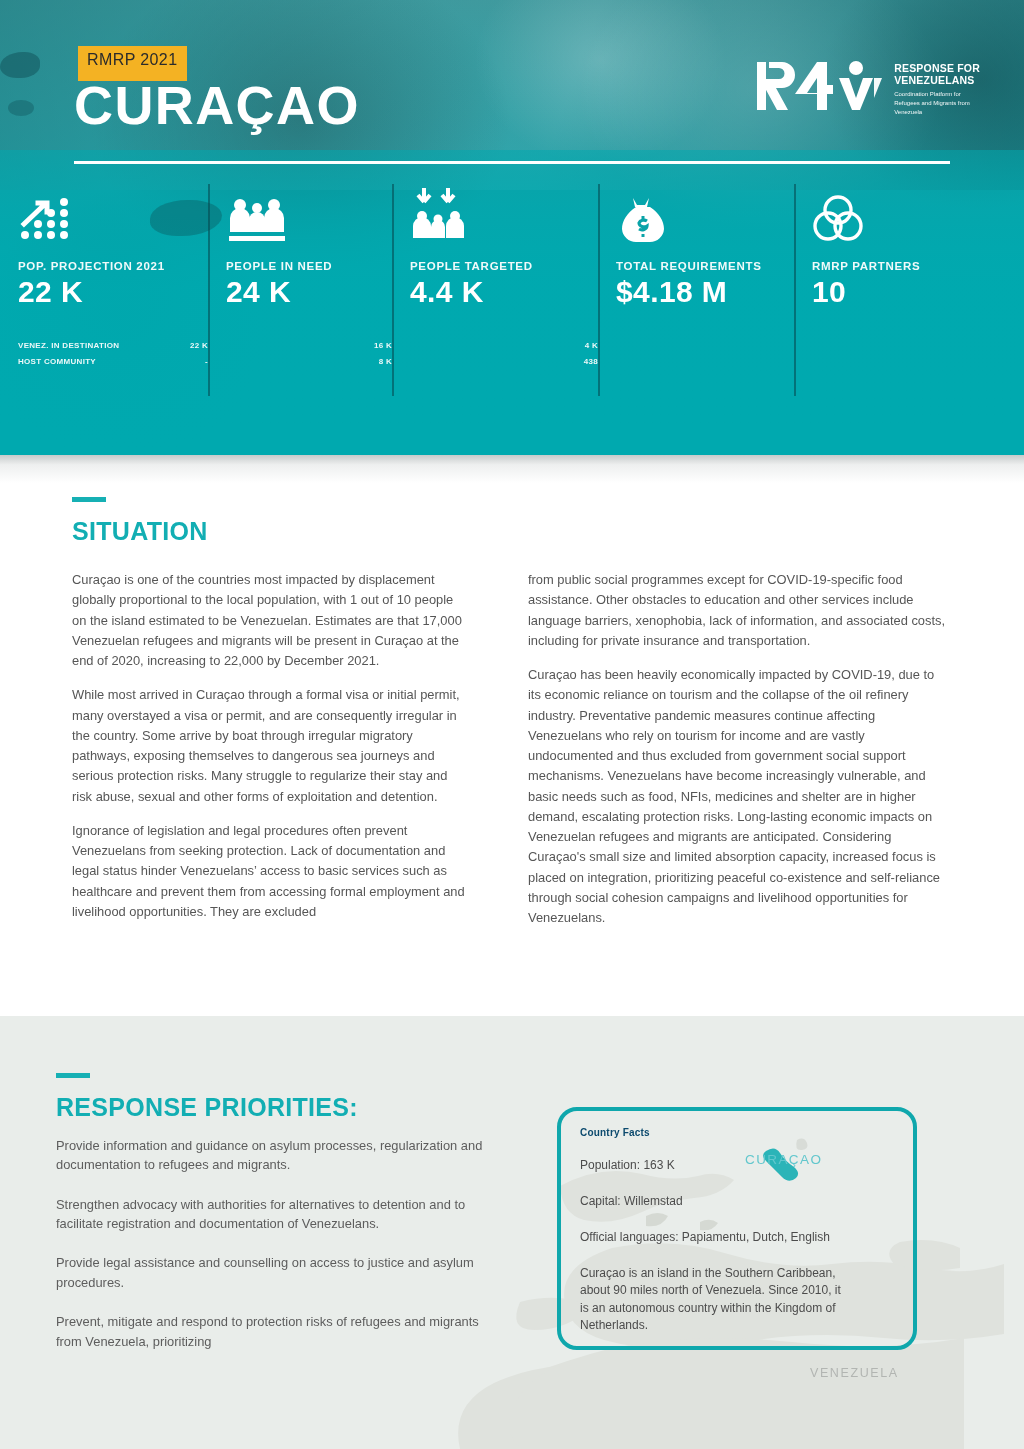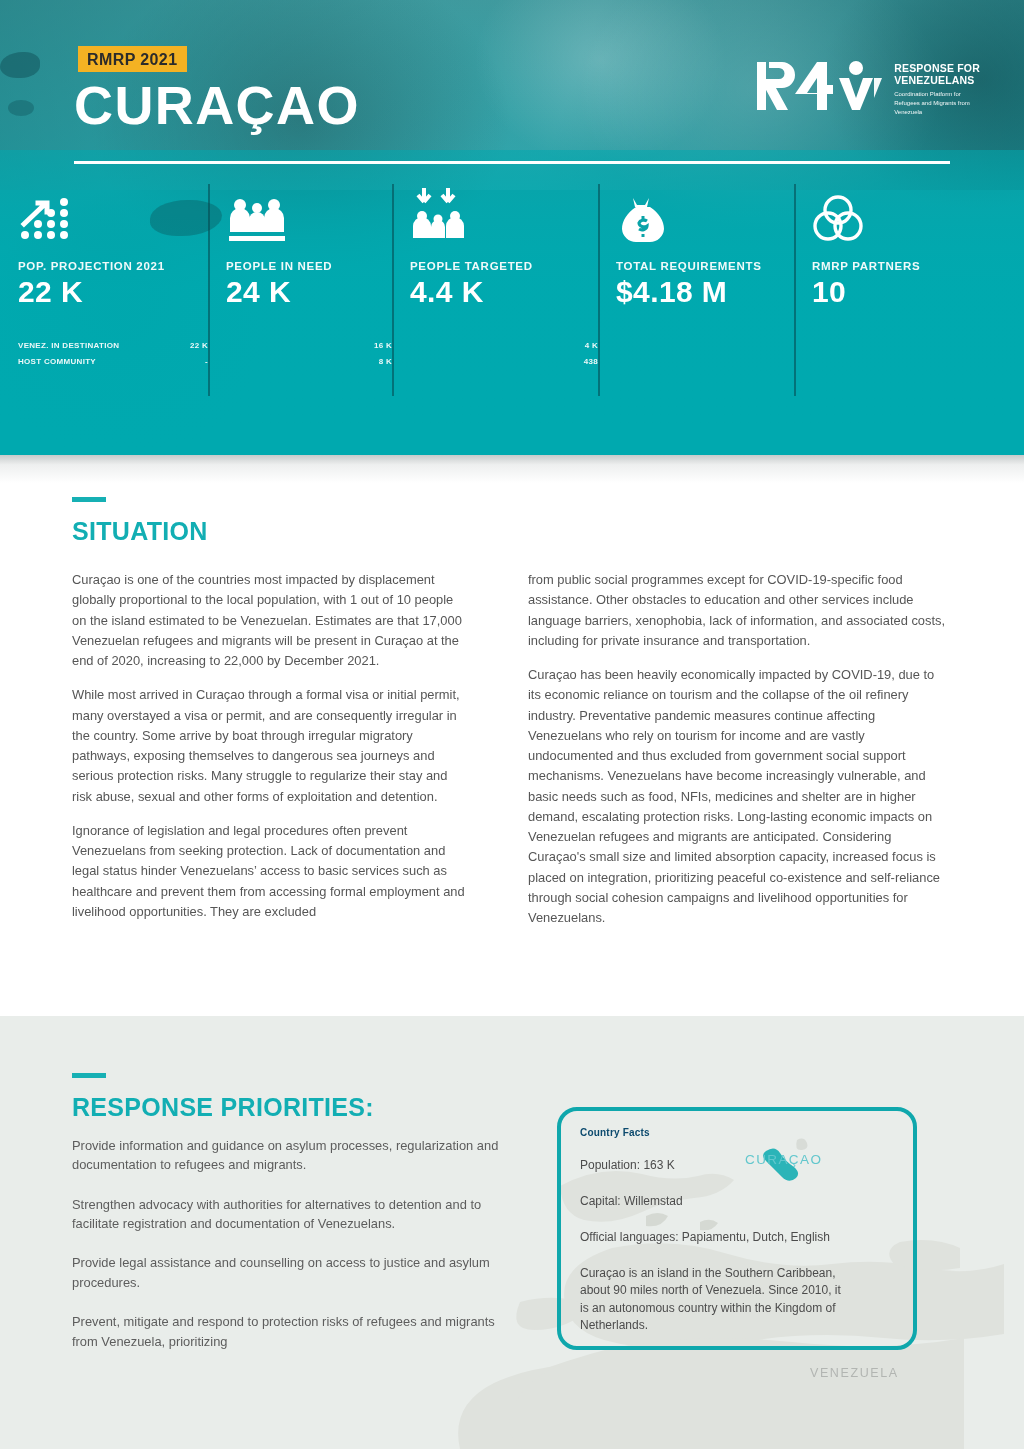--- a/index.html
+++ b/index.html
@@ -45,22 +45,22 @@
     background: rgba(18,86,92,.4); border-radius: 50%;
   }
   .header-blob3 {
     position: absolute; left: 150px; top: 200px; width: 72px; height: 36px;
     background: rgba(12,78,84,.35); border-radius: 55% 45% 60% 40%;
   }
 
   .rmrp-badge {
     position: absolute; left: 78px; top: 46px;
     background: #f4b223; color: #2b2b2b;
-    font-size: 16px; font-weight: 700; letter-spacing: .4px;
-    padding: 5px 10px 3px 9px;
+    font-size: 16px; font-weight: 400; letter-spacing: .4px;
+    padding: 5px 10px 12px 9px;
     font-family: "Liberation Sans", sans-serif;
   }
   .country-title {
     position: absolute; left: 74px; top: 78px;
     color: #fff; font-size: 54px; font-weight: 700;
     letter-spacing: 1.4px; line-height: 1;
   }
   .header-rule {
     position: absolute; left: 74px; top: 161px; width: 876px; height: 3px;
     background: #ffffff;
@@ -110,21 +110,21 @@
     font-size: 12.9px; line-height: 1.57; color: #565656; margin-bottom: 14px;
     font-family: "Liberation Sans", sans-serif;
   }
 
   
   .priorities {
     position: absolute; left: 0; top: 1016px; width: 1024px; height: 433px;
     background: #e9edea; overflow: hidden;
   }
   .map-bg { position: absolute; inset: 0; }
-  .pr-inner { position: absolute; left: 72px; top: 57px; width: 440px; }
+  .pr-inner { position: absolute; left: 56px; top: 57px; width: 440px; }
   .pr-title { color: #12aeb3; font-size: 25px; font-weight: 700; letter-spacing: .3px; margin-top: 15px; }
   .pr-list { margin-top: 14px; }
   .pr-item { font-size: 12.9px; line-height: 1.5; color: #5d5d5d; margin-bottom: 20px; }
 
   .facts {
     position: absolute; left: 557px; top: 1107px; width: 360px; height: 243px;
     border: 4px solid #0fa7ac; border-radius: 20px;
     padding: 16px 19px 0 19px;
   }
   .facts-title { color: #0c4a6e; font-size: 10px; font-weight: 700; letter-spacing: .2px; }

